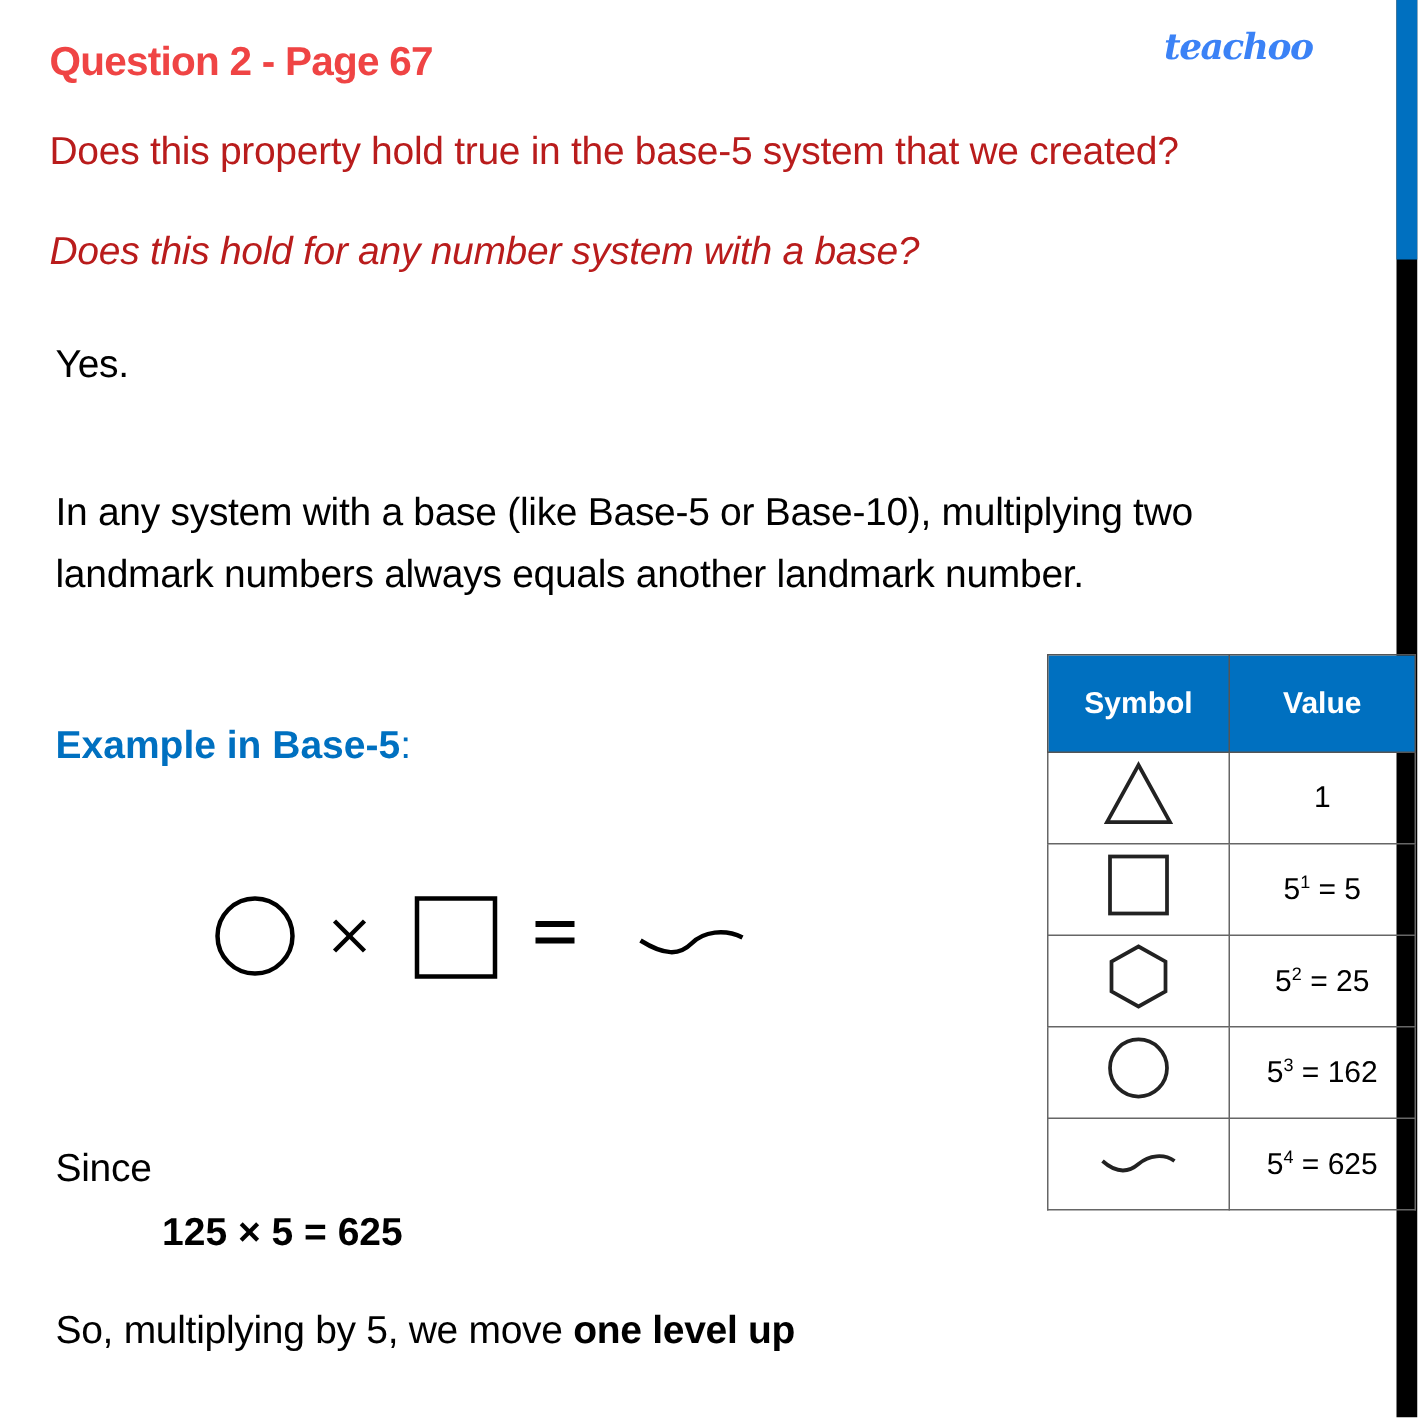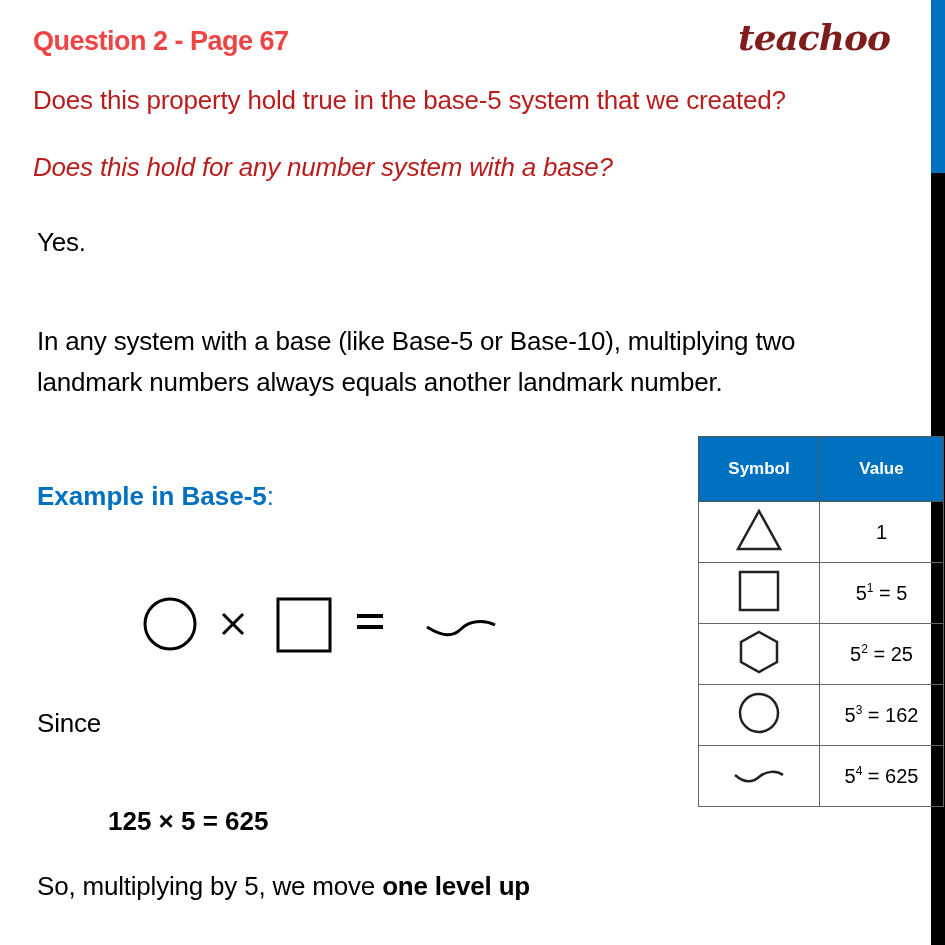--- a/index.html
+++ b/index.html
@@ -1,30 +1,30 @@
 <!DOCTYPE html>
 <html><head>
 <meta charset="utf-8">
 <style>
   html, body { margin:0; padding:0; }
   body { width:945px; height:945px; position:relative; background:#ffffff; overflow:hidden;
          font-family:"Liberation Sans", sans-serif; color:#000; }
   .abs { position:absolute; }
   .q-title { left:33px; top:26px; font-size:27px; font-weight:bold; color:#ef4444; letter-spacing:-0.5px; }
-  .logo { left:738px; top:16px; font-family:"DejaVu Serif", serif; font-style:italic; font-weight:bold;
-          font-size:36px; color:#7f1d1d; letter-spacing:-1px; }
+  .logo { left:776px; top:16px; font-family:"DejaVu Serif", serif; font-style:italic; font-weight:bold;
+          font-size:24px; color:#3b82f6; letter-spacing:-1px; }
   .q-line { left:33px; font-size:26px; color:#b91c1c; letter-spacing:-0.2px; }
   .body-text { left:37px; font-size:26px; color:#000; letter-spacing:-0.2px; }
   .example { left:37px; top:481px; font-size:26px; color:#0070C0; }
   .example b { font-weight:bold; }
   .eq-bold { left:108px; top:806px; font-size:26px; font-weight:bold; }
   .side-bar { left:931px; top:0; width:14px; height:945px; background:#000; }
   .side-bar-blue { left:931px; top:0; width:14px; height:173px; background:#0070C0; }
   table.sym { position:absolute; left:698px; top:436px; border-collapse:collapse; width:246px; }
-  table.sym th { background:#0070C0; color:#fff; font-weight:bold; font-size:17px; height:62px;
+  table.sym th { background:#0070C0; color:#fff; font-weight:bold; font-size:20px; height:62px;
                  border:1.5px solid #555; }
   table.sym td { height:60px; border:1.5px solid #666; text-align:center; font-size:20px; padding:0; }
   table.sym td.sym-cell { width:120px; }
   sup { font-size:12px; }
   .equation { left:143px; top:597px; width:360px; height:60px; }
 </style>
 </head>
 <body>
 
 <div class="abs side-bar"></div>
@@ -57,21 +57,21 @@
     <g>
       <line x1="214" y1="19" x2="240" y2="19" stroke="#000" stroke-width="4"></line>
       <line x1="214" y1="30" x2="240" y2="30" stroke="#000" stroke-width="4"></line>
     </g>
     <g>
       <path d="M284 30 C 300 40, 310 40, 318 32 C 326 24, 340 22, 352 28" fill="none" stroke="#000" stroke-width="3"></path>
     </g>
   </svg>
 </div>
 
-<div class="abs body-text" style="top:708px;text-align:right;">Since</div>
+<div class="abs body-text" style="top:763px;text-align:right;">Since</div>
 <div class="abs eq-bold">125 × 5 = 625</div>
 <div class="abs body-text" style="top:871px;"><span>So, multiplying by 5, we move </span><b>one level up</b></div>
 
 <table class="sym">
   <thead>
     <tr>
       <th>Symbol</th>
       <th>Value</th>
     </tr>
   </thead>

